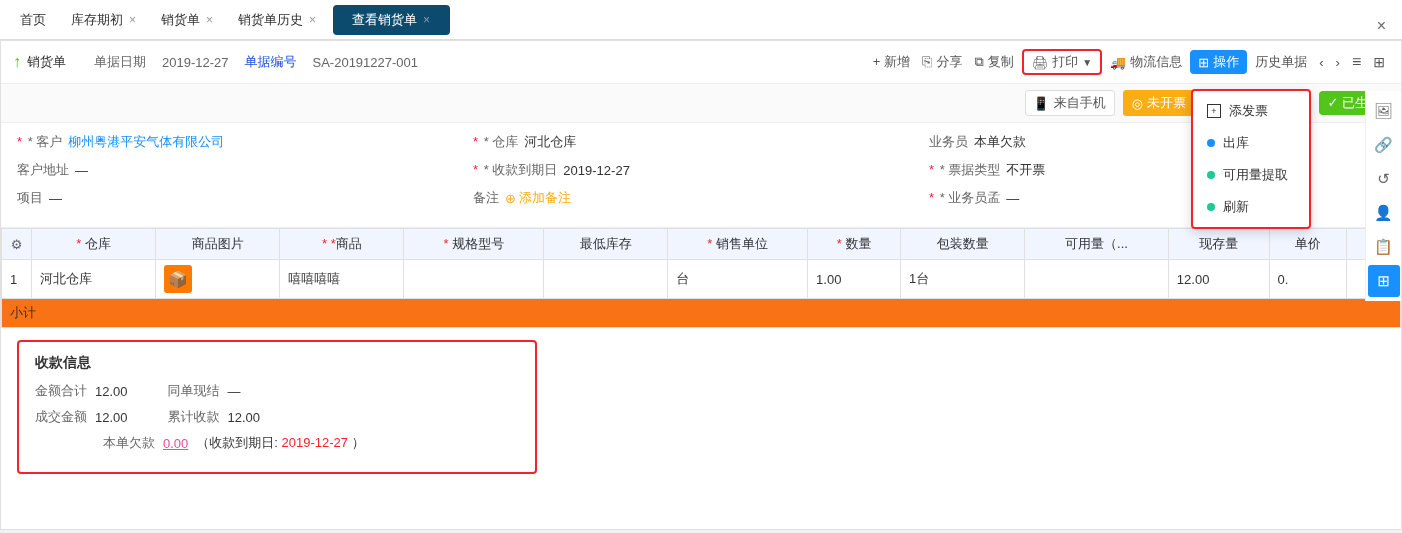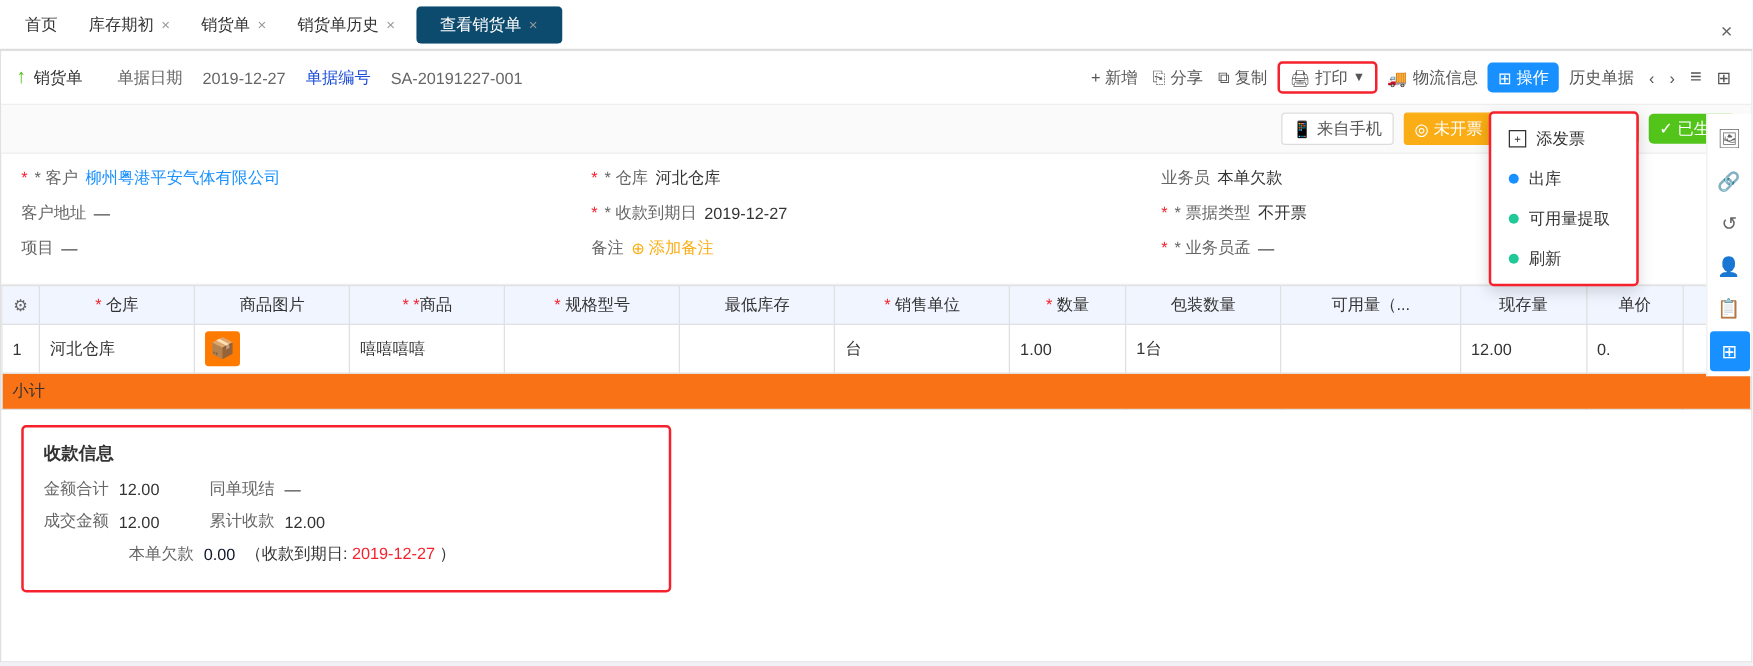--- a/index.html
+++ b/index.html
@@ -239,21 +239,21 @@
       gap: 40px;
       margin-bottom: 8px;
     }
     .payment-item {
       display: flex;
       align-items: center;
       gap: 8px;
     }
     .payment-label { color: #666; }
     .payment-value { color: #333; }
-    .payment-value.red { color: #0f172a; }
+    .payment-value.red { color: #ec4899; text-decoration: underline; }
 
     
     .right-sidebar {
       position: absolute;
       right: 0;
       top: 50px;
       width: 36px;
       display: flex;
       flex-direction: column;
       align-items: center;

